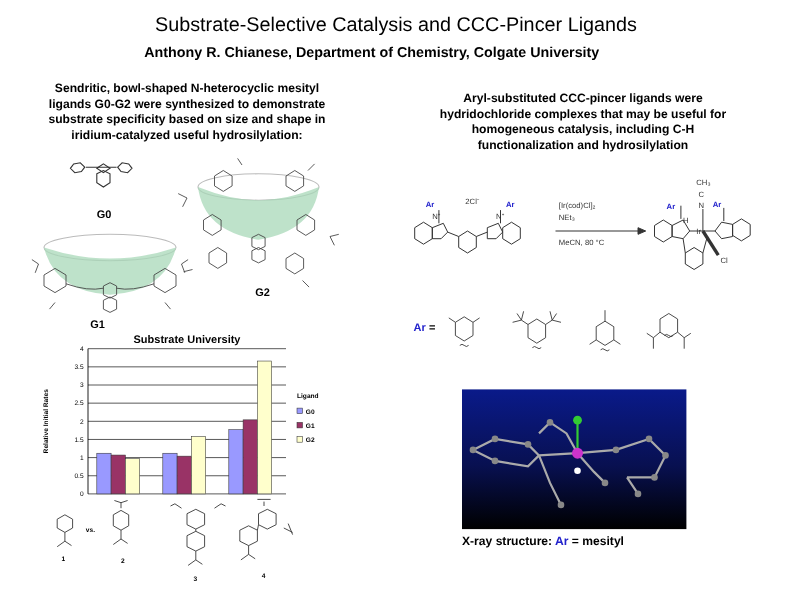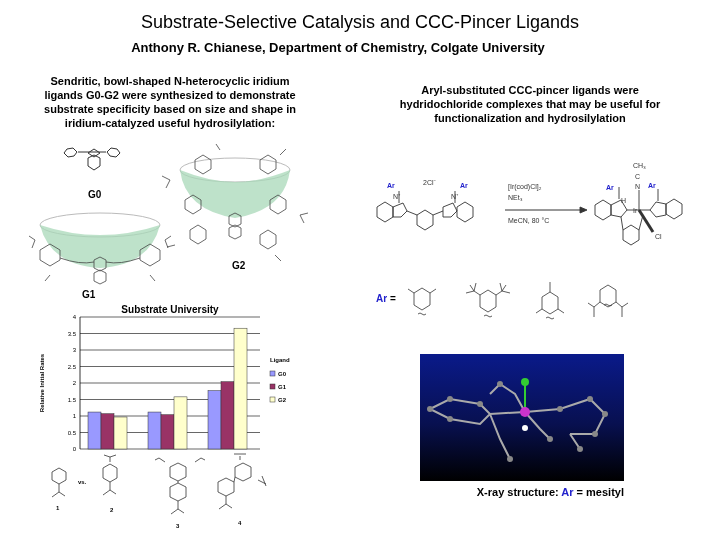--- a/index.html
+++ b/index.html
@@ -15,29 +15,30 @@
   .caption{font-size:11px;font-weight:bold;}
   svg text{font-family:"Liberation Sans",sans-serif;}
 </style>
 </head>
 <body>
 
 <div class="abs title">Substrate-Selective Catalysis and CCC-Pincer Ligands</div>
 <div class="abs subtitle">Anthony R. Chianese, Department of Chemistry, Colgate University</div>
 
 <div class="abs para" style="left:20px;top:74px;width:300px;">
-  <div>Sendritic, bowl-shaped N-heterocyclic iridium</div>
+  <div>Sendritic, bowl-shaped N-heterocyclic mesityl</div>
   <div>ligands G0-G2 were synthesized to demonstrate</div>
   <div>substrate specificity based on size and shape in</div>
   <div>iridium-catalyzed useful hydrosilylation:</div>
 </div>
 
 <div class="abs para" style="left:370px;top:83px;width:320px;">
   <div>Aryl-substituted CCC-pincer ligands were</div>
   <div>hydridochloride complexes that may be useful for</div>
+  <div>homogeneous catalysis, including C-H</div>
   <div>functionalization and hydrosilylation</div>
 </div>
 
 <svg class="abs" style="left:20px;top:140px;" width="300" height="165">
 
   <g stroke="#333" fill="none" stroke-width="1">
     <polygon points="68,13 74,9 80,13 74,17"></polygon>
     <line x1="58" y1="12" x2="86" y2="12"></line>
     <polygon points="57,12 53,8 47,9 44,13 48,17 54,16"></polygon>
     <polygon points="87,12 91,8 97,9 100,13 96,17 90,16"></polygon>
@@ -240,15 +241,15 @@
         <circle cx="170" cy="45" r="3"></circle>
         <circle cx="185" cy="60" r="3"></circle>
         <circle cx="175" cy="80" r="3"></circle>
       <circle cx="130" cy="85" r="3"></circle>
         <circle cx="90" cy="105" r="3"></circle>
         <circle cx="160" cy="95" r="3"></circle>
         <circle cx="80" cy="30" r="3"></circle>
     </g>
   </svg>
 </div>
-<div class="abs caption" style="left:420px;top:486px;width:204px;text-align:right;">
+<div class="abs caption" style="left:420px;top:486px;width:204px;text-align:left;">
   <span>X-ray structure: </span><span class="blue">Ar</span><span> = mesityl</span>
 </div>
 
 </body></html>

